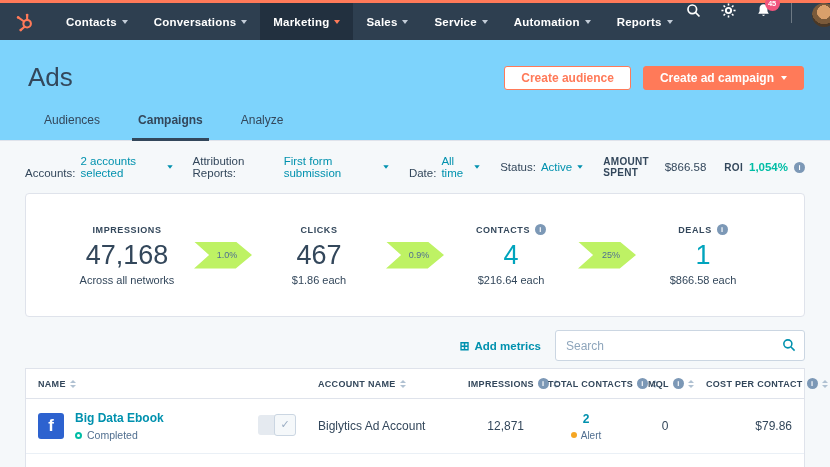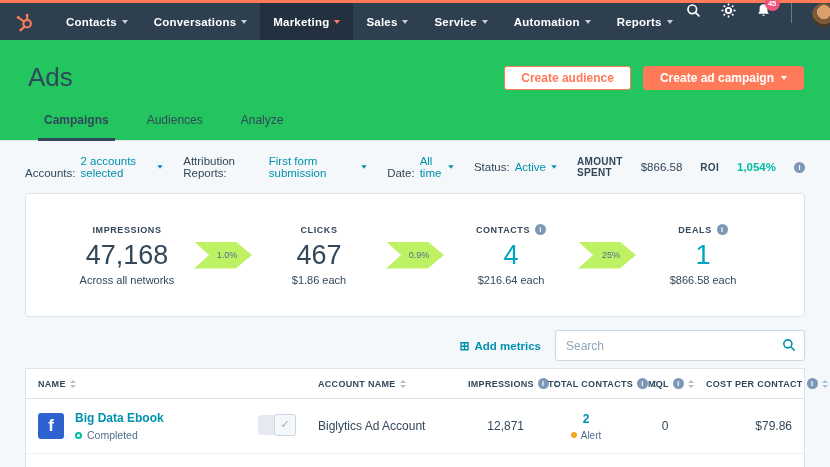--- a/index.html
+++ b/index.html
@@ -16,40 +16,40 @@
   .caret { width:0; height:0; border-left:3.5px solid transparent; border-right:3.5px solid transparent; border-top:4px solid currentColor; display:inline-block; }
   .nav-item .caret { color:#c3cdd8; }
   .nav-item.active .caret { color:#ff7a59; }
   .nav-right { margin-left:auto; display:flex; align-items:flex-start; gap:20px; }
   .nav-icon-btn { display:flex; align-items:center; justify-content:center; position:relative; cursor:pointer; }
   .badge { position:absolute; top:-7px; right:-9px; min-width:15px; height:15px; padding:0 3px; border-radius:8px; background:#f2547d; color:#fff; font-size:7.5px; font-weight:700; display:flex; align-items:center; justify-content:center; }
   .nav-divider { width:1px; height:20px; background:rgba(255,255,255,.3); }
   .avatar { width:24px; height:24px; border-radius:50%; background:radial-gradient(circle at 50% 38%, #d9a06b 0 36%, #7a5a3a 37% 62%, #4a3826 63%); }
 
   
-  .page-header-wrap { background:#22c55e; }
+  .page-header-wrap { background:#7dd3fc; }
   .page-header { display:flex; align-items:center; justify-content:space-between; padding:22px 26px 0 28px; }
   .page-title { font-size:26px; font-weight:500; color:#33475b; }
   .header-buttons { display:flex; gap:12px; }
   .btn { height:24px; padding:0 16px; border-radius:3px; font-size:12px; font-weight:600; font-family:inherit; cursor:pointer; display:flex; align-items:center; gap:7px; }
   .btn-outline { background:#fff; border:1px solid #ff7a59; color:#ff7a59; }
   .btn-solid { background:#ff7a59; border:1px solid #ff7a59; color:#fff; }
   .btn-solid .caret { color:#fff; }
   .tabs-bar { display:flex; gap:26px; padding:20px 0 0 38px; border-bottom:1px solid #dfe3eb; }
   .tab { font-size:12px; font-weight:500; color:#33475b; padding:0 6px 11px; cursor:pointer; }
   .tab.active { font-weight:700; border-bottom:3px solid #33475b; margin-bottom:-1px; }
 
   
   .filters-row { display:flex; align-items:center; gap:20px; margin:14px 25px 0; font-size:11.5px; }
   .filter { display:flex; align-items:flex-end; gap:5px; }
   .filter-label { color:#33475b; }
   .filter-value { color:#0091ae; font-weight:500; display:flex; align-items:center; gap:5px; cursor:pointer; }
   .filter-value .caret { color:#0091ae; transform:scale(.9); }
   .summary-stats { margin-left:auto; display:flex; align-items:center; gap:18px; }
-  .stat { display:flex; align-items:center; gap:18px; }
+  .stat { display:flex; align-items:center; gap:6px; }
   .stat-label { font-size:10px; font-weight:700; letter-spacing:.3px; color:#33475b; }
   .stat-value { font-size:11.5px; color:#33475b; }
   .stat-value.green { color:#00bda5; font-weight:700; }
   .info { display:inline-flex; align-items:center; justify-content:center; width:11px; height:11px; border-radius:50%; background:#7c98b6; color:#fff; font-size:7.5px; font-weight:700; flex:0 0 auto; }
   .info::after { content:"i"; }
 
   
   .funnel-card { margin:14px 25px 0; background:#fff; border:1px solid #dfe3eb; border-radius:4px; padding:30px 34px; display:flex; align-items:center; }
   .metric { flex:1; text-align:center; }
   .metric-label { display:flex; align-items:center; justify-content:center; gap:5px; font-size:9px; font-weight:700; letter-spacing:.6px; color:#33475b; margin-bottom:5px; }
@@ -185,22 +185,22 @@
       <button class="btn btn-outline">
           <span>Create audience</span>
         </button>
       <button class="btn btn-solid">
           <span>Create ad campaign</span>
           <span class="caret"></span>
         </button>
     </div>
   </div>
   <div class="tabs-bar">
+    <div class="tab">Audiences</div>
     <div class="tab active">Campaigns</div>
-    <div class="tab">Audiences</div>
     <div class="tab">Analyze</div>
   </div>
 </div>
 
 <div class="filters-row">
   <div class="filter">
     <span class="filter-label">Accounts:</span>
     <span class="filter-value">
         <span>2 accounts selected</span>
         <span class="caret"></span>

